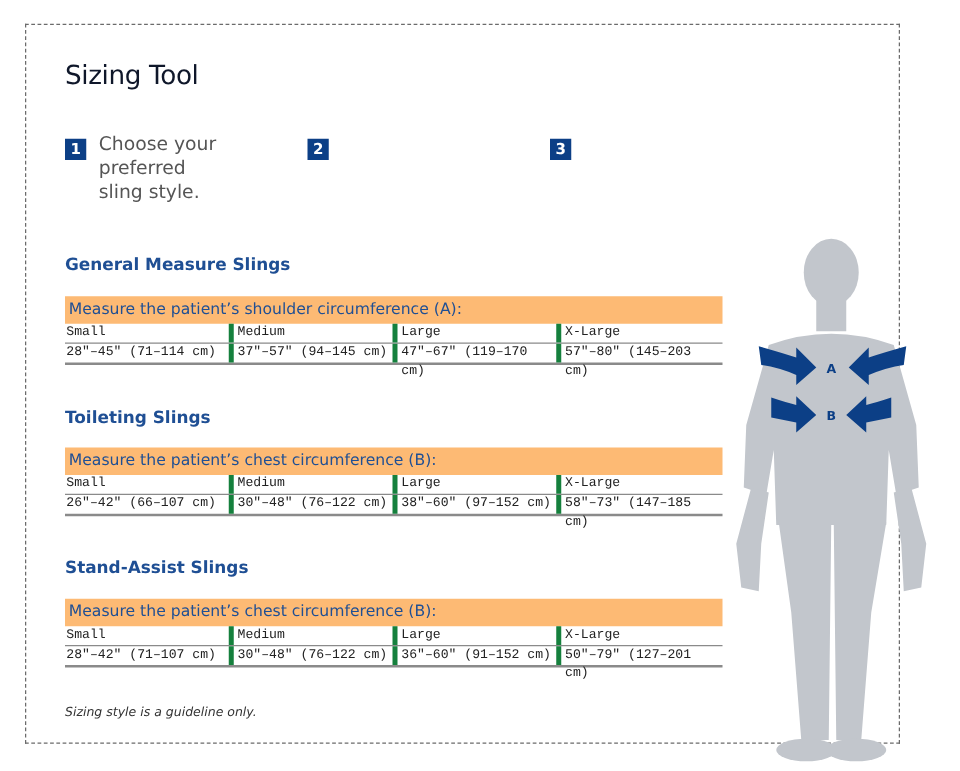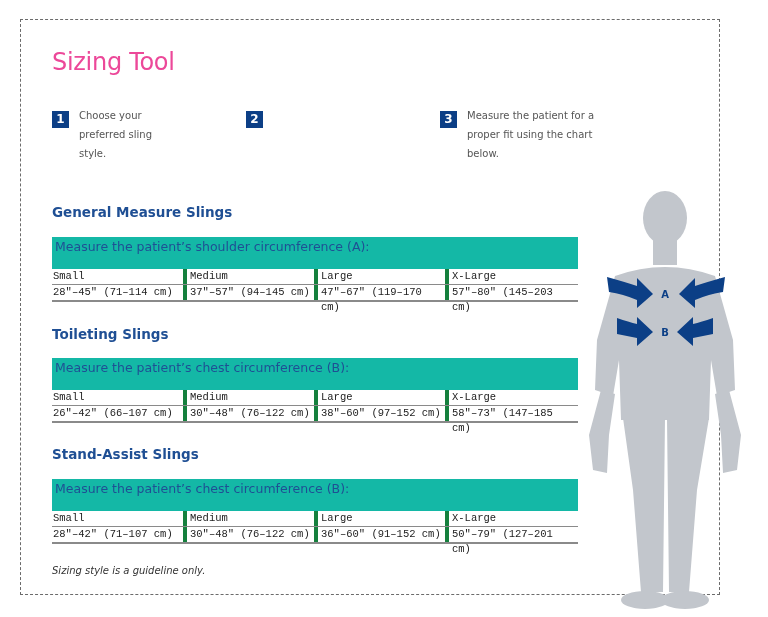--- a/index.html
+++ b/index.html
@@ -1,24 +1,24 @@
 <!DOCTYPE html>
 <html><head>
 <meta charset="utf-8">
 <style>
   html, body { margin:0; padding:0; background:#ffffff; }
   body { width:768px; height:617px; position:relative; overflow:hidden; font-family:"DejaVu Sans", sans-serif; }
   .frame { position:absolute; left:20px; top:19px; width:700px; height:576px; border:1px dashed #6b6b6b; box-sizing:border-box; }
-  .title { position:absolute; left:52px; top:48px; font-size:24px; color:#ec4899; letter-spacing:-0.3px; }
+  .title { position:absolute; left:52px; top:48px; font-size:21px; color:#0f172a; letter-spacing:-0.3px; }
   .step { position:absolute; top:106px; display:flex; }
   .step .num { width:17px; height:17px; background:#0c3f86; color:#fff; font-weight:bold; font-size:12px; line-height:17px; text-align:center; margin-top:5px; margin-right:10px; }
-  .step .txt { font-size:10px; color:#555; line-height:19px; width:140px; }
+  .step .txt { font-size:15px; color:#555; line-height:19px; width:140px; }
   .sec-title { position:absolute; left:52px; font-size:13.5px; font-weight:bold; color:#1f4f94; }
   .tbl { position:absolute; left:52px; width:526px; }
-  .tbl .cap { background:#14b8a6; font-size:12.5px; color:#1f4f94; height:32px; line-height:19px; padding-left:3px; }
+  .tbl .cap { background:#fdba74; font-size:12.5px; color:#1f4f94; height:22px; line-height:19px; padding-left:3px; }
   .tbl .row { display:flex; font-size:10.5px; color:#222; height:15px; line-height:15px; border-bottom:1px solid #8a8a8a;font-family:Liberation Mono, monospace; }
   .tbl .row.hdr { border-bottom:1px solid #8a8a8a; }
   .tbl .row.val { border-bottom:2px solid #8a8a8a; }
   .tbl .cell { width:131px; box-sizing:border-box; padding-left:1px; }
   .tbl .cell + .cell { border-left:4px solid #15803d; padding-left:3px; }
   .foot { position:absolute; left:52px; top:565px; font-size:10px; font-style:italic; color:#333; }
   .figure { position:absolute; left:585px; top:190px; width:160px; height:425px; }
 </style>
 </head>
 <body>
@@ -29,21 +29,20 @@
 
 <div class="step" style="left:52px;">
   <div class="num">1</div>
   <div class="txt" style="width:100px;">Choose your preferred sling style.</div>
 </div>
 <div class="step" style="left:246px;">
   <div class="num">2</div>
 </div>
 <div class="step" style="left:440px;">
   <div class="num">3</div>
-  <div class="txt" style="width:150px;">Measure the patient for a proper fit using the chart below.</div>
 </div>
 
 <div class="sec-title" style="top:204px;">General Measure Slings</div>
 <div class="tbl" style="top:237px;">
   <div class="cap">Measure the patient’s shoulder circumference (A):</div>
   <div class="row hdr">
     <div class="cell">Small</div>
     <div class="cell">Medium</div>
     <div class="cell">Large</div>
     <div class="cell">X-Large</div>

